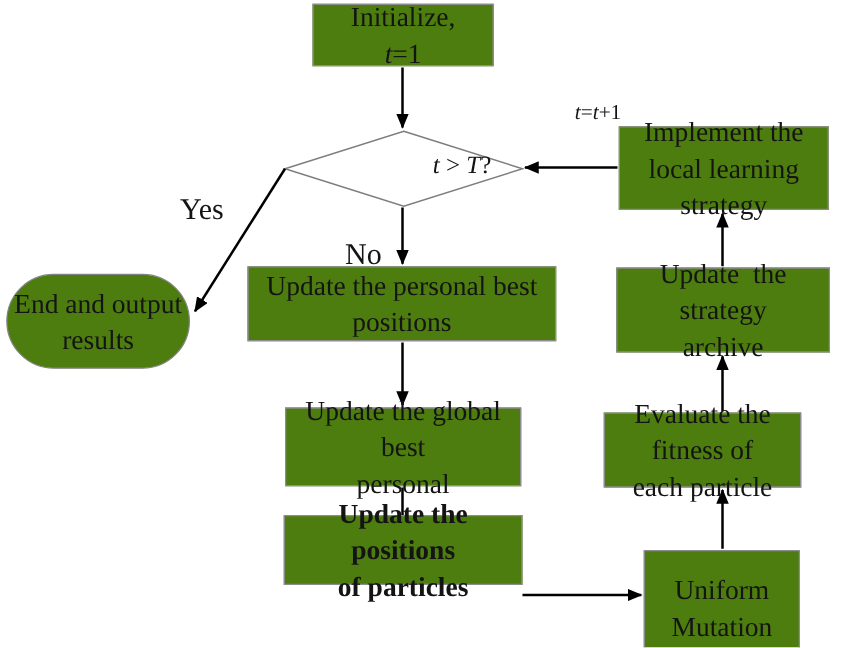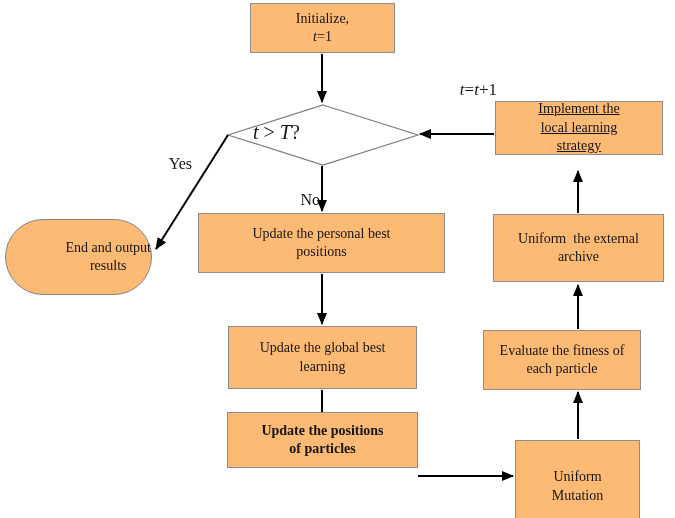--- a/index.html
+++ b/index.html
@@ -12,62 +12,62 @@
     color: #141414;
     overflow: hidden;
   }
   #edges {
     position: absolute;
     left: 0; top: 0;
     width: 675px; height: 518px;
   }
   .node {
     position: absolute;
-    background: #fdba74;
+    background: #4d7c0f;
     border: 1px solid #8c8c8c;
     display: flex;
     align-items: center;
     justify-content: center;
     text-align: center;
     box-sizing: border-box;
-    font-size: 14px;
+    font-size: 22px;
     line-height: 1.32;
   }
   .label { white-space: pre-wrap; }
-  .stadium { border-radius: 38px; border: 1px solid #848484; justify-content: flex-end; }
+  .stadium { border-radius: 38px; border: 1px solid #848484; }
   .free-label {
     position: absolute;
-    text-align: right;
-    font-size: 16px;
+    text-align: left;
+    font-size: 24px;
     line-height: 1.1;
   }
   .decision-text {
     position: absolute;
     left: 253px; top: 121px;
     width: 140px;
-    text-align: left;
+    text-align: right;
     font-size: 20px;
   }
   .inc-label {
     position: absolute;
     left: 423px; top: 80px;
     width: 74px;
     text-align: right;
     font-size: 17px;
   }
   .it { font-style: italic; }
   
   .n-init      { left: 250px; top:   3px; width: 145px; height: 50px; }
   .n-personal  { left: 198px; top: 213px; width: 247px; height: 60px; }
   .n-global    { left: 228px; top: 326px; width: 189px; height: 63px; }
   .n-particles { left: 227px; top: 412px; width: 191px; height: 56px; font-weight: bold; }
   .n-uniform   { left: 515px; top: 440px; width: 125px; height: 93px; }
   .n-evaluate  { left: 483px; top: 330px; width: 158px; height: 60px; }
   .n-archive   { left: 493px; top: 214px; width: 171px; height: 68px; }
-  .n-implement { left: 495px; top: 101px; width: 168px; height: 54px; text-decoration: underline; }
+  .n-implement { left: 495px; top: 101px; width: 168px; height: 67px; }
   .n-end       { left:   5px; top: 219px; width: 147px; height: 76px; }
   .l-yes { left: 144px; top: 155px; width: 48px; }
   .l-no  { left: 276px; top: 165px; width: 44px; margin-top: 26px; }
 </style>
 </head>
 <body>
 
 <div id="canvas">
 
   <svg id="edges" viewBox="0 0 675 518" xmlns="http://www.w3.org/2000/svg">
@@ -107,40 +107,40 @@
 results</div>
   </div>
 
   <div class="node n-personal">
     <div class="label">Update the personal best
 positions</div>
   </div>
 
   <div class="node n-global">
     <div class="label">Update the global best
-learning</div>
+personal</div>
   </div>
 
   <div class="node n-particles">
     <div class="label">Update the positions
 of particles</div>
   </div>
 
   <div class="node n-uniform">
     <div class="label">Uniform
 Mutation</div>
   </div>
 
   <div class="node n-evaluate">
     <div class="label">Evaluate the fitness of
 each particle</div>
   </div>
 
   <div class="node n-archive">
-    <div class="label">Uniform  the external
+    <div class="label">Update  the strategy
 archive</div>
   </div>
 
   <div class="node n-implement">
     <div class="label">Implement the
 local learning
 strategy</div>
   </div>
 
 </div>

